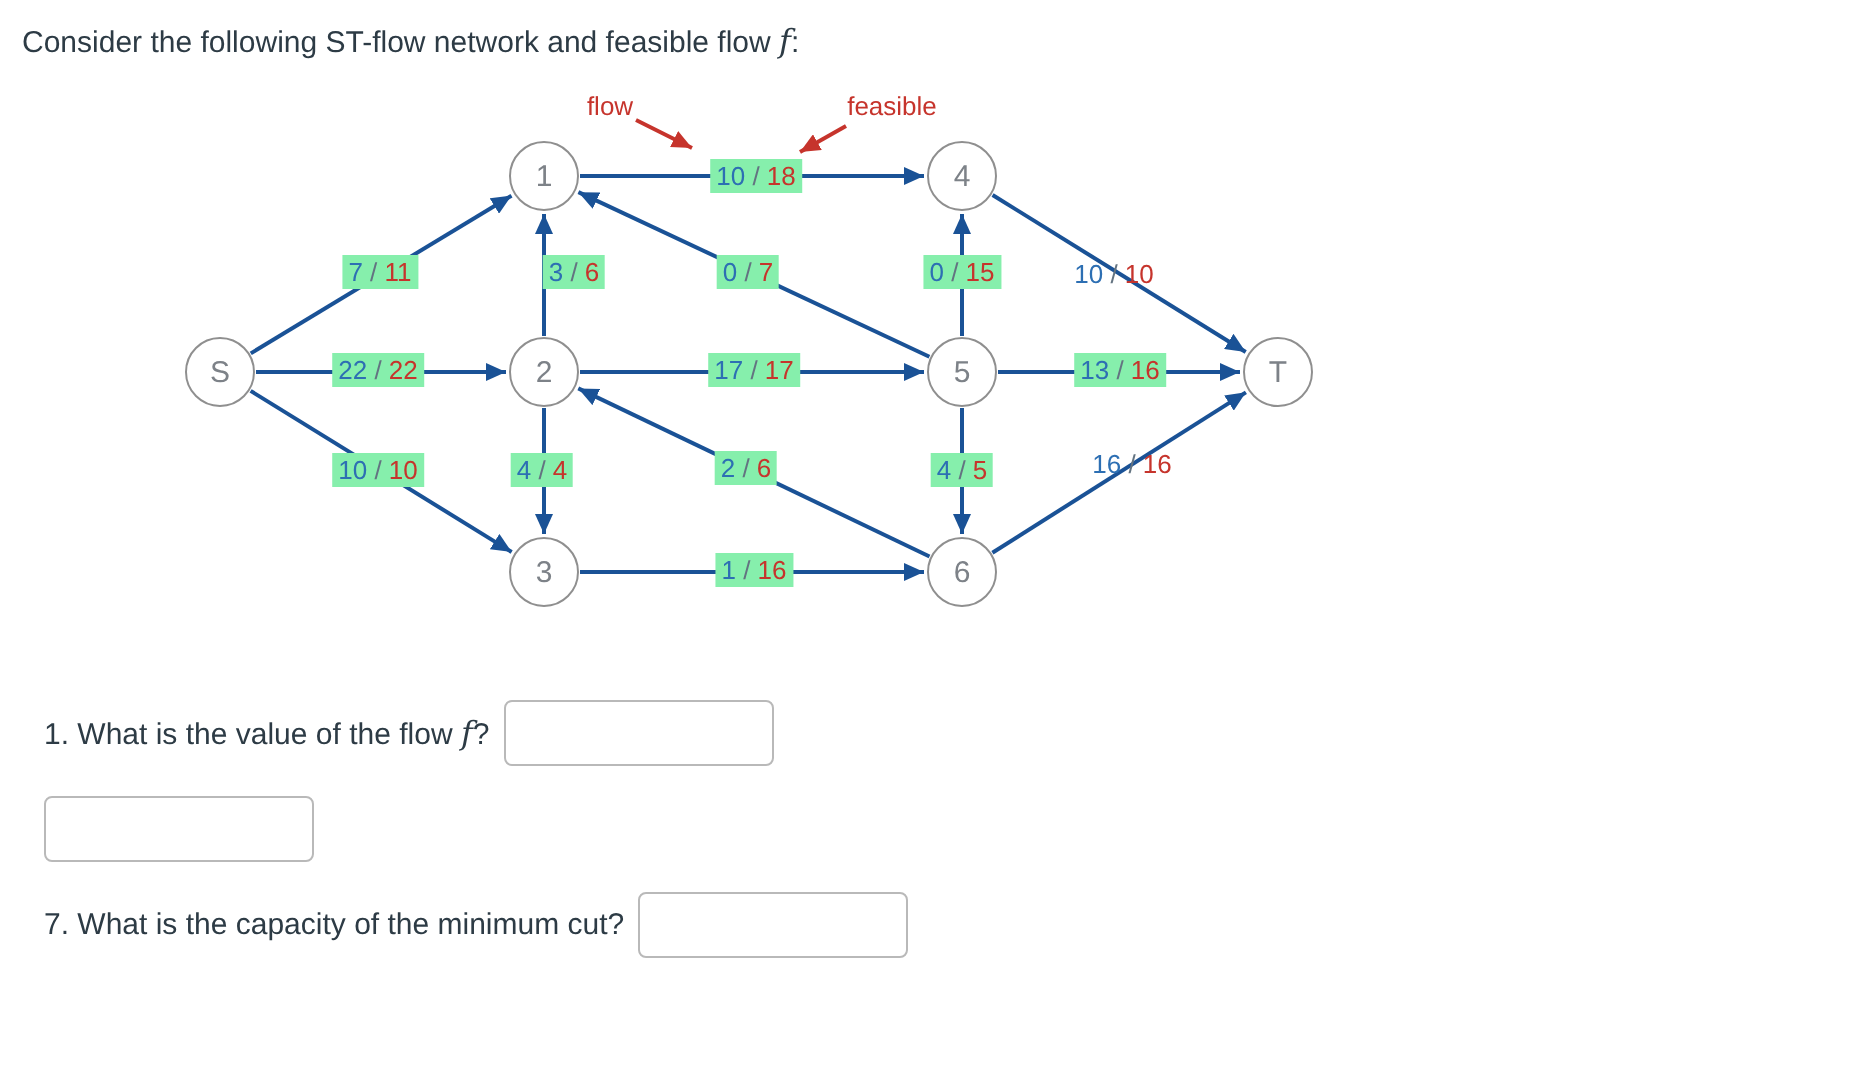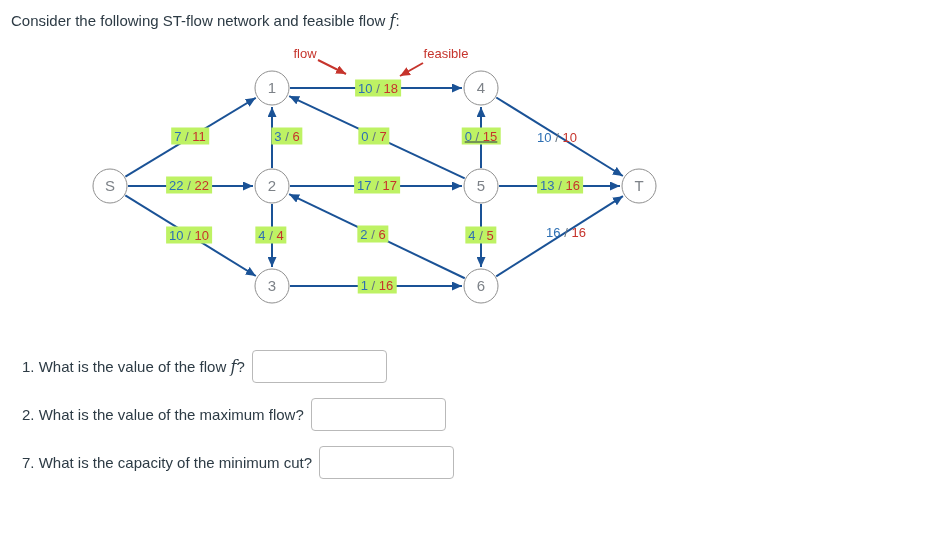--- a/index.html
+++ b/index.html
@@ -12,21 +12,21 @@
   .math-f { font-family:"DejaVu Serif", serif; font-style:italic; font-size:16px; }
 
   .diagram { position:absolute; left:0; top:0; width:925px; height:345px; }
   .diagram svg { position:absolute; left:0; top:0; }
   .labels-layer { position:absolute; left:0; top:0; width:925px; height:345px; pointer-events:none; }
 
   .edge-label {
     position:absolute; transform:translate(-50%,-50%);
     font-size:13px; white-space:nowrap; line-height:1;
   }
-  .edge-label.bg { background:#bef264; padding:2px 3px; }
+  .edge-label.bg { background:#86efac; padding:2px 3px; }
   .fl { color:#2d6fb3; }
   .sl { color:#637381; }
   .cp { color:#c6342c; }
 
   .anno {
     position:absolute; transform:translate(-50%,-50%);
     color:#c6342c; font-size:13px; white-space:nowrap;
   }
   .anno-flow { left:305px; top:53px; }
   .anno-capacity { left:446px; top:53px; }
@@ -111,41 +111,40 @@
           <text x="639" y="191" text-anchor="middle" font-size="15" fill="#7d8288" font-family="Liberation Sans, sans-serif">T</text>
         </g>
       </svg>
     <div class="labels-layer" id="labels">
         <span class="edge-label bg" style="left: 190px; top: 136px;"><span class="fl">7</span><span class="sl"> / </span><span class="cp">11</span></span>
         <span class="edge-label bg" style="left: 189px; top: 185px;"><span class="fl">22</span><span class="sl"> / </span><span class="cp">22</span></span>
         <span class="edge-label bg" style="left: 189px; top: 235px;"><span class="fl">10</span><span class="sl"> / </span><span class="cp">10</span></span>
         <span class="edge-label bg" style="left: 271px; top: 136px; margin-left: 16px;"><span class="fl">3</span><span class="sl"> / </span><span class="cp">6</span></span>
         <span class="edge-label bg" style="left: 374px; top: 136px;"><span class="fl">0</span><span class="sl"> / </span><span class="cp">7</span></span>
         <span class="edge-label bg" style="left: 378px; top: 88px;"><span class="fl">10</span><span class="sl"> / </span><span class="cp">18</span></span>
-        <span class="edge-label bg" style="left: 481px; top: 136px; text-decoration: underline;"><span class="fl">0</span><span class="sl"> / </span><span class="cp">15</span></span>
+        <span class="edge-label bg" style="left: 481px; top: 136px;"><span class="fl">0</span><span class="sl"> / </span><span class="cp">15</span></span>
         <span class="edge-label bg" style="left: 377px; top: 185px;"><span class="fl">17</span><span class="sl"> / </span><span class="cp">17</span></span>
         <span class="edge-label bg" style="left: 373px; top: 234px;"><span class="fl">2</span><span class="sl"> / </span><span class="cp">6</span></span>
         <span class="edge-label bg" style="left: 271px; top: 235px;"><span class="fl">4</span><span class="sl"> / </span><span class="cp">4</span></span>
         <span class="edge-label bg" style="left: 481px; top: 235px;"><span class="fl">4</span><span class="sl"> / </span><span class="cp">5</span></span>
         <span class="edge-label bg" style="left: 377px; top: 285px;"><span class="fl">1</span><span class="sl"> / </span><span class="cp">16</span></span>
         <span class="edge-label" style="left: 557px; top: 137px;"><span class="fl">10</span><span class="sl"> / </span><span class="cp">10</span></span>
         <span class="edge-label bg" style="left: 560px; top: 185px;"><span class="fl">13</span><span class="sl"> / </span><span class="cp">16</span></span>
         <span class="edge-label" style="left: 566px; top: 232px;"><span class="fl">16</span><span class="sl"> / </span><span class="cp">16</span></span>
       </div>
     <span class="anno anno-flow">flow</span>
     <span class="anno anno-capacity">feasible</span>
   </div>
 
   <div class="questions">
     <div class="q q-1">
       <span><span>1. What is the value of the flow </span><span class="math-f">f</span><span>?</span></span>
       <input type="text" value="" style="">
     </div>
     <div class="q q-2">
-      <span><span>2. What is the value of the maximum flow?</span></span>
       <input type="text" value="" style="">
     </div>
     <div class="q q-3">
       <span><span>7. What is the capacity of the minimum cut?</span></span>
       <input type="text" value="" style="">
     </div>
   </div>
 
 </div>
 

